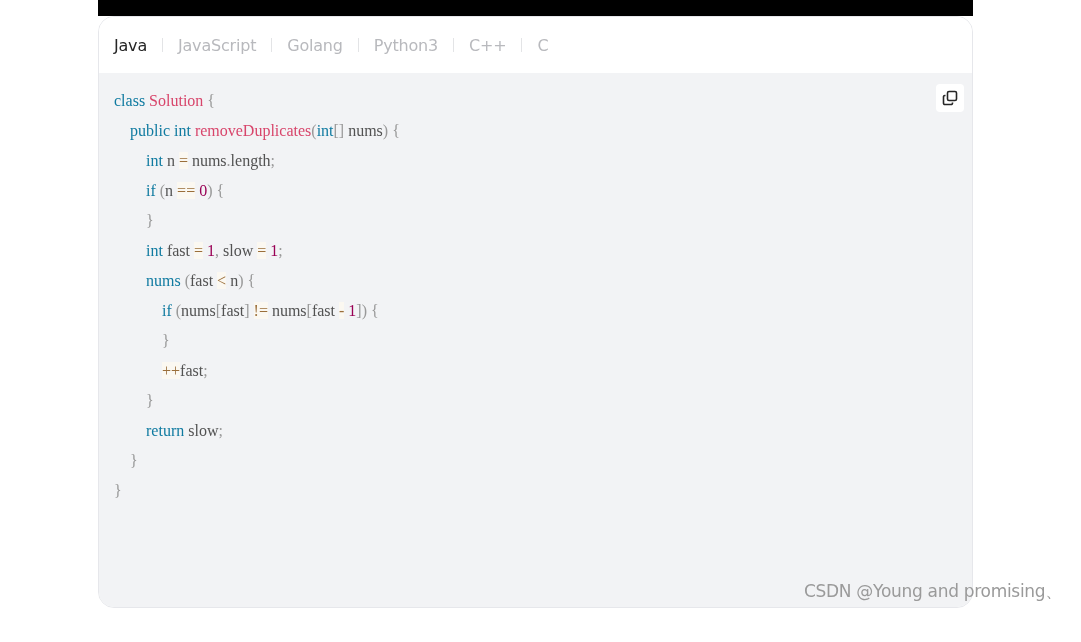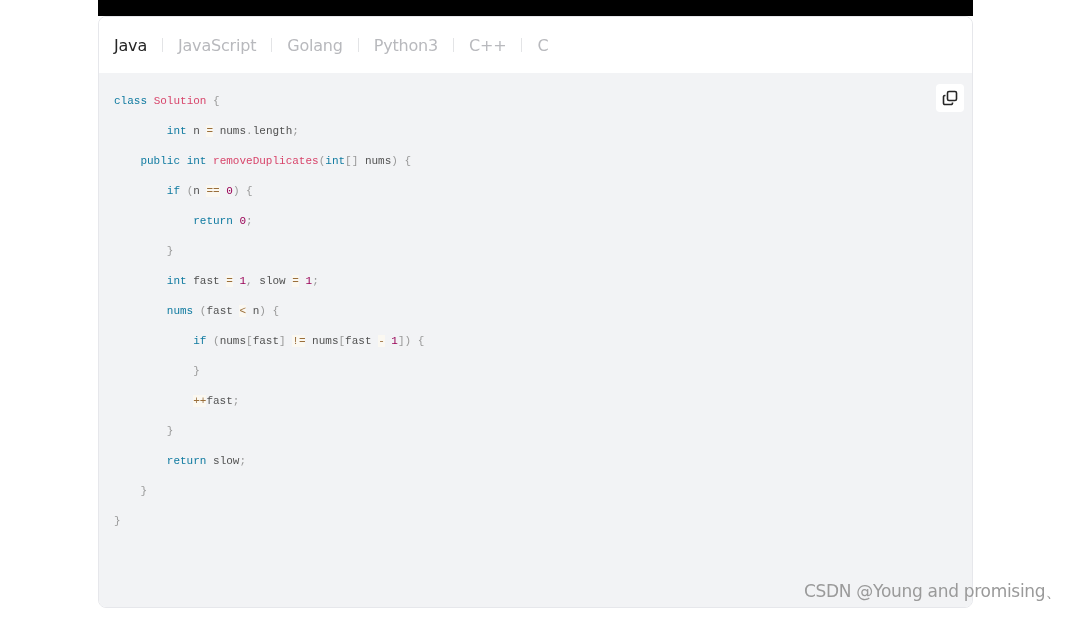--- a/index.html
+++ b/index.html
@@ -1,24 +1,24 @@
 <!DOCTYPE html>
 <html><head>
 <meta charset="utf-8">
 <style>
   html, body { margin: 0; padding: 0; background: #ffffff; }
   body { width: 1081px; height: 642px; position: relative; overflow: hidden; font-family: "DejaVu Sans", sans-serif; }
   .topbar { position: absolute; left: 98px; top: 0; width: 875px; height: 16px; background: #000000; }
-  .card { position: absolute; left: 98px; top: 16px; width: 873px; height: 590px; border: 1px solid #e6e7eb; border-radius: 8px; background: #ffffff; overflow: hidden; }
+  .card { position: absolute; left: 98px; top: 16px; width: 873px; height: 590px; border: 1px solid #e6e7eb; border-radius: 16px; background: #ffffff; overflow: hidden; }
   .tabs { height: 56px; display: flex; align-items: center; padding-left: 15px; background: #ffffff; }
   .tab { font-family: "DejaVu Sans", sans-serif; font-size: 16px; color: #b8b9bd; cursor: pointer; letter-spacing: -0.2px; }
   .tab.active { color: #262626; }
   .sep { display: inline-block; width: 1px; height: 14px; background: #e3e4e6; margin: 0 15px; }
   .code { position: absolute; top: 56px; left: 0; right: 0; bottom: 0; background: #f2f3f5; padding-top: 13px; }
-  .line { height: 30px; line-height: 30px; font-family: Liberation Mono, monospace; font-size: 11px; color: #525252; white-space: pre; padding-left: 15px; }
+  .line { height: 30px; line-height: 30px; font-family: Liberation Serif, serif; font-size: 16px; color: #525252; white-space: pre; padding-left: 15px; }
   .kw { color: #0f7aa0; }
   .fn { color: #d8456b; }
   .num { color: #990055; }
   .op { color: #9a6e3a; background: #fbf8f1; }
   .pn { color: #999999; }
   .copy { position: absolute; right: 8px; top: 11px; width: 28px; height: 28px; background: #ffffff; border-radius: 4px; display: flex; align-items: center; justify-content: center; cursor: pointer; }
   .watermark { position: absolute; left: 804px; top: 580px; font-family: "DejaVu Sans", sans-serif; font-size: 17px; color: #9a9a9a; letter-spacing: -0.3px; }
 </style>
 </head>
 <body>
@@ -43,27 +43,26 @@
   <div class="code">
     <div class="copy">
       <svg width="16" height="16" viewBox="0 0 16 16">
         <rect x="5.5" y="1.5" width="9" height="9" rx="1.5" fill="none" stroke="#262626" stroke-width="1.6"></rect>
         <path d="M3.5 5.5 H2.8 A1.3 1.3 0 0 0 1.5 6.8 V13.2 A1.3 1.3 0 0 0 2.8 14.5 H9.2 A1.3 1.3 0 0 0 10.5 13.2 V12.5" fill="none" stroke="#262626" stroke-width="1.6"></path>
       </svg>
     </div>
 
     <div class="line"><span class="kw">class</span> <span class="fn">Solution</span> <span class="pn">{</span></div>
 
+    <div class="line">    <span class="kw">public</span> <span class="kw">int</span> <span class="fn">removeDuplicates</span><span class="pn">(</span><span class="kw">int</span><span class="pn">[]</span> <span>nums</span><span class="pn">)</span> <span class="pn">{</span></div>
+
     <div class="line">        <span class="kw">int</span> <span>n</span> <span class="op">=</span> <span>nums</span><span class="pn">.</span><span>length</span><span class="pn">;</span></div>
-
-    <div class="line">    <span class="kw">public</span> <span class="kw">int</span> <span class="fn">removeDuplicates</span><span class="pn">(</span><span class="kw">int</span><span class="pn">[]</span> <span>nums</span><span class="pn">)</span> <span class="pn">{</span></div>
 
     <div class="line">        <span class="kw">if</span> <span class="pn">(</span><span>n</span> <span class="op">==</span> <span class="num">0</span><span class="pn">)</span> <span class="pn">{</span></div>
 
-    <div class="line">            <span class="kw">return</span> <span class="num">0</span><span class="pn">;</span></div>
 
     <div class="line">        <span class="pn">}</span></div>
 
     <div class="line">        <span class="kw">int</span> <span>fast</span> <span class="op">=</span> <span class="num">1</span><span class="pn">,</span> <span>slow</span> <span class="op">=</span> <span class="num">1</span><span class="pn">;</span></div>
 
     <div class="line">        <span class="kw">nums</span> <span class="pn">(</span><span>fast</span> <span class="op">&lt;</span> <span>n</span><span class="pn">)</span> <span class="pn">{</span></div>
 
     <div class="line">            <span class="kw">if</span> <span class="pn">(</span><span>nums</span><span class="pn">[</span><span>fast</span><span class="pn">]</span> <span class="op">!=</span> <span>nums</span><span class="pn">[</span><span>fast</span> <span class="op">-</span> <span class="num">1</span><span class="pn">]</span><span class="pn">)</span> <span class="pn">{</span></div>
 
 

